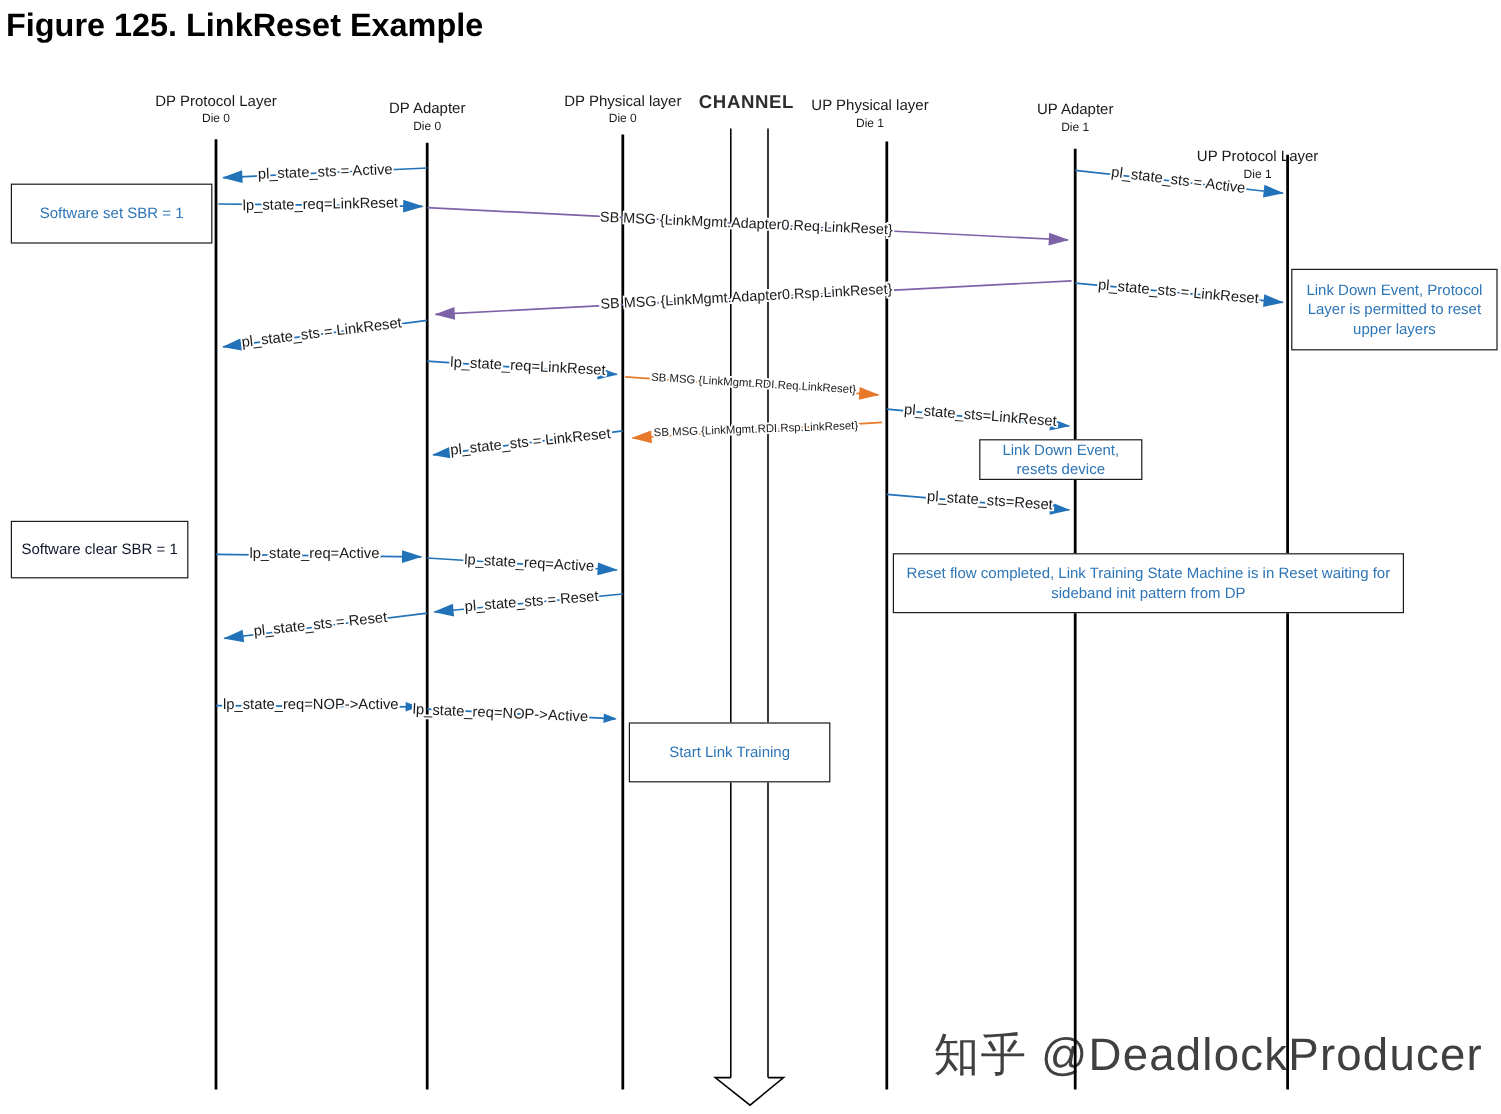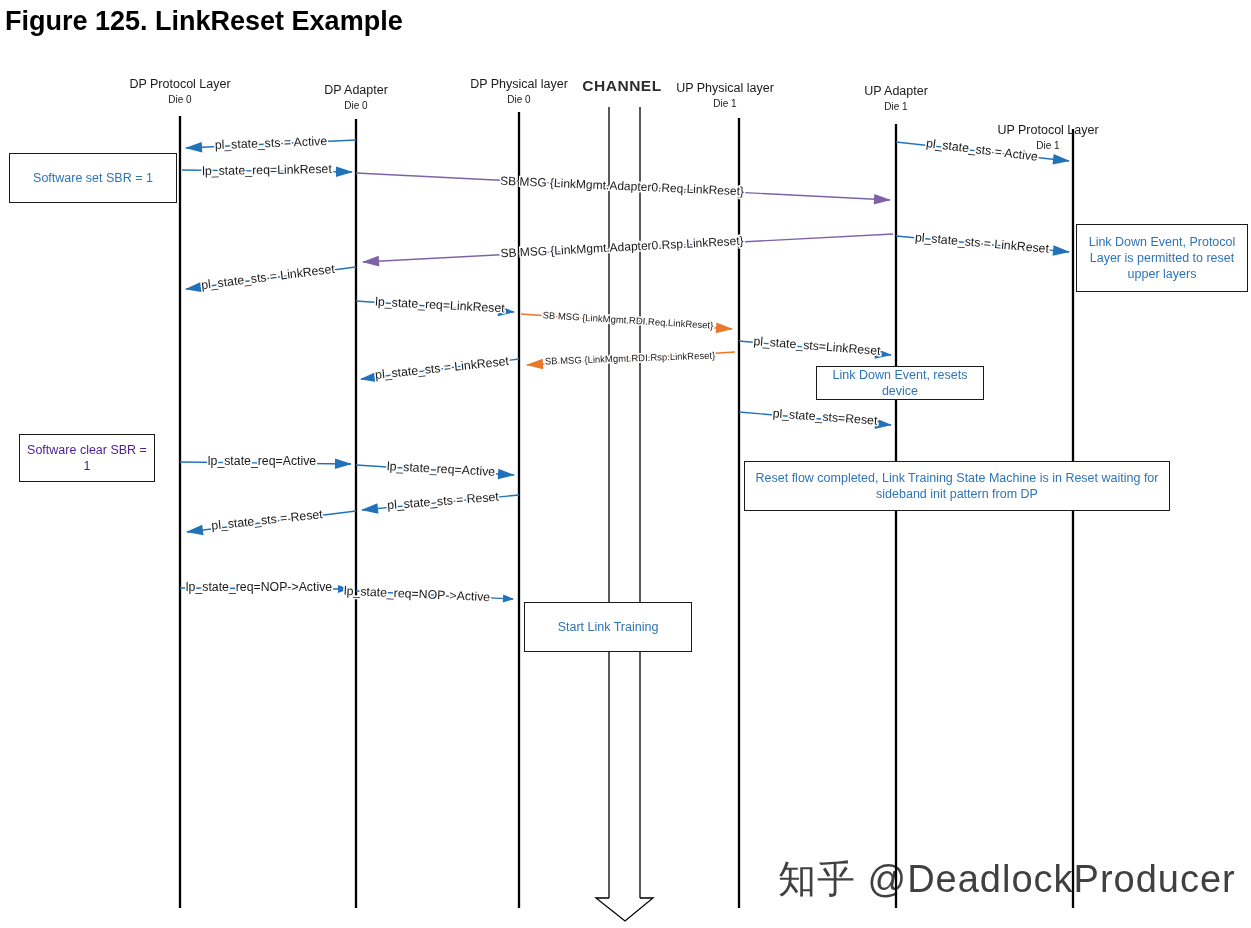--- a/index.html
+++ b/index.html
@@ -124,26 +124,26 @@
         <div class="h-sub">Die 1</div>
       </div>
     </div>
   <div id="notes">
       <div class="note" style="left: 9px; top: 153px; width: 168px; height: 50px; color: rgb(46, 117, 182);">
         <span>Software set SBR = 1</span>
       </div>
       <div class="note" style="left: 1076px; top: 224px; width: 172px; height: 68px; color: rgb(46, 117, 182); justify-content: flex-end;">
         <span>Link Down Event, Protocol Layer is permitted to reset upper layers</span>
       </div>
-      <div class="note" style="left: 816px; top: 366px; width: 168px; height: 34px; color: rgb(46, 117, 182);">
+      <div class="note" style="left: 816px; top: 366px; width: 136px; height: 34px; color: rgb(46, 117, 182);">
         <span>Link Down Event, resets device</span>
       </div>
       <div class="note" style="left: 744px; top: 461px; width: 426px; height: 50px; color: rgb(46, 117, 182);">
         <span>Reset flow completed, Link Training State Machine is in Reset waiting for sideband init pattern from DP</span>
       </div>
-      <div class="note" style="left: 19px; top: 434px; width: 136px; height: 48px; color: #4c1d95;">
+      <div class="note" style="left: 9px; top: 434px; width: 148px; height: 48px; color: #0f172a;">
         <span>Software clear SBR = 1</span>
       </div>
       <div class="note" style="left: 524px; top: 602px; width: 168px; height: 50px; color: rgb(46, 117, 182);">
         <span>Start Link Training</span>
       </div>
     </div>
 </div>
 
 </body></html>

